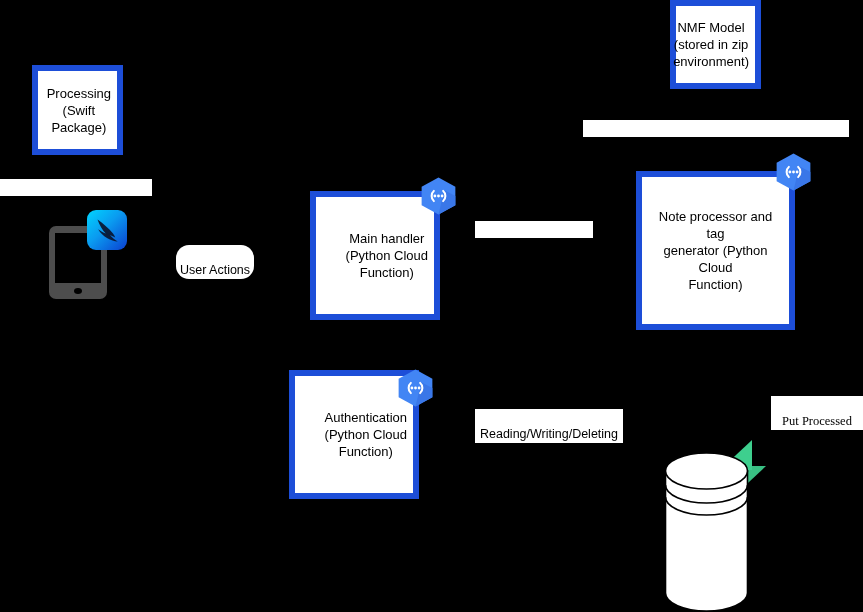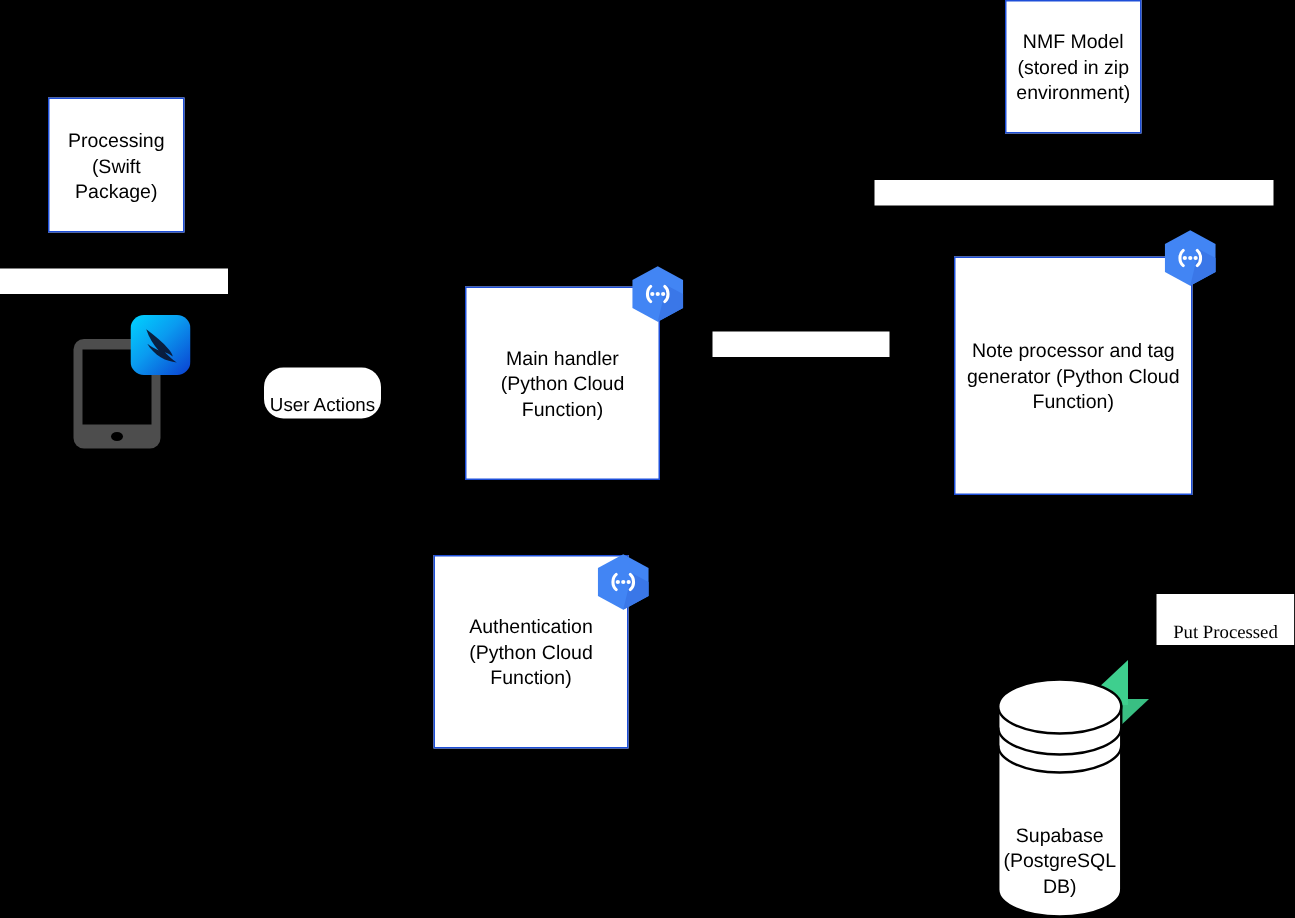--- a/index.html
+++ b/index.html
@@ -16,25 +16,25 @@
     width: 863px;
     height: 612px;
     background: #000000;
     overflow: hidden;
   }
 
   
   .node-box {
     position: absolute;
     background: #ffffff;
-    border: 1px solid #1d4ed8;
+    border: 6px solid #1d4ed8;
     box-sizing: border-box;
     display: flex;
     align-items: center;
-    justify-content: center;
+    justify-content: flex-end;
     text-align: center;
     color: #000000;
     font-size: 13px;
     line-height: 17px;
     padding: 4px 6px;
   }
   .node-box .node-label { white-space: pre-line; }
 
   
   .edge-label {
@@ -196,20 +196,24 @@
         <path d="M24.8 14.8 C27.8 17.2 27.8 22.8 24.8 25.2"></path>
       </g>
       <g fill="#ffffff">
         <circle cx="16.3" cy="20" r="1.45"></circle>
         <circle cx="20" cy="20" r="1.45"></circle>
         <circle cx="23.7" cy="20" r="1.45"></circle>
       </g>
     </svg>
   </div>
 
+  <div class="edge-label" style="left:475px; top:409px; width:148px; height:34px;">
+    <span>Reading/Writing/Deleting
+to Database</span>
+  </div>
 
   <div class="edge-label" style="left:771px; top:396px; width:92px; height:34px;font-family:Liberation Serif, serif;">
     <span>Put Processed
 Note into DB</span>
   </div>
 
   <div class="supabase-icon" style="left:716px; top:440px; width:54px; height:56px;">
     <svg viewBox="0 0 54 56" xmlns="http://www.w3.org/2000/svg">
       <polygon points="36,0 36,30 4,30" fill="#3ECF8E"></polygon>
       <polygon points="18,26 50,26 18,56" fill="#3ECF8E" opacity="0.92"></polygon>
@@ -218,19 +222,14 @@
 
   <div class="db-icon" style="left:664px; top:452px; width:85px; height:160px;">
     <svg viewBox="0 0 85 160" xmlns="http://www.w3.org/2000/svg" preserveAspectRatio="none">
       <path d="M1.5 19 L1.5 141 A41 18 0 0 0 83.5 141 L83.5 19 Z" fill="#ffffff" stroke="#000000" stroke-width="1.6"></path>
       <ellipse cx="42.5" cy="19" rx="41" ry="18" fill="#ffffff" stroke="#000000" stroke-width="1.6"></ellipse>
       <path d="M1.5 33 A41 18 0 0 0 83.5 33" fill="none" stroke="#000000" stroke-width="1.6"></path>
       <path d="M1.5 45 A41 18 0 0 0 83.5 45" fill="none" stroke="#000000" stroke-width="1.6"></path>
     </svg>
   </div>
 
-  <div class="db-text" style="left:660px; top:531px; width:93px;">
-    <span>Supabase
-(PostgreSQL
-DB)</span>
-  </div>
 
 </div>
 
 </body></html>

